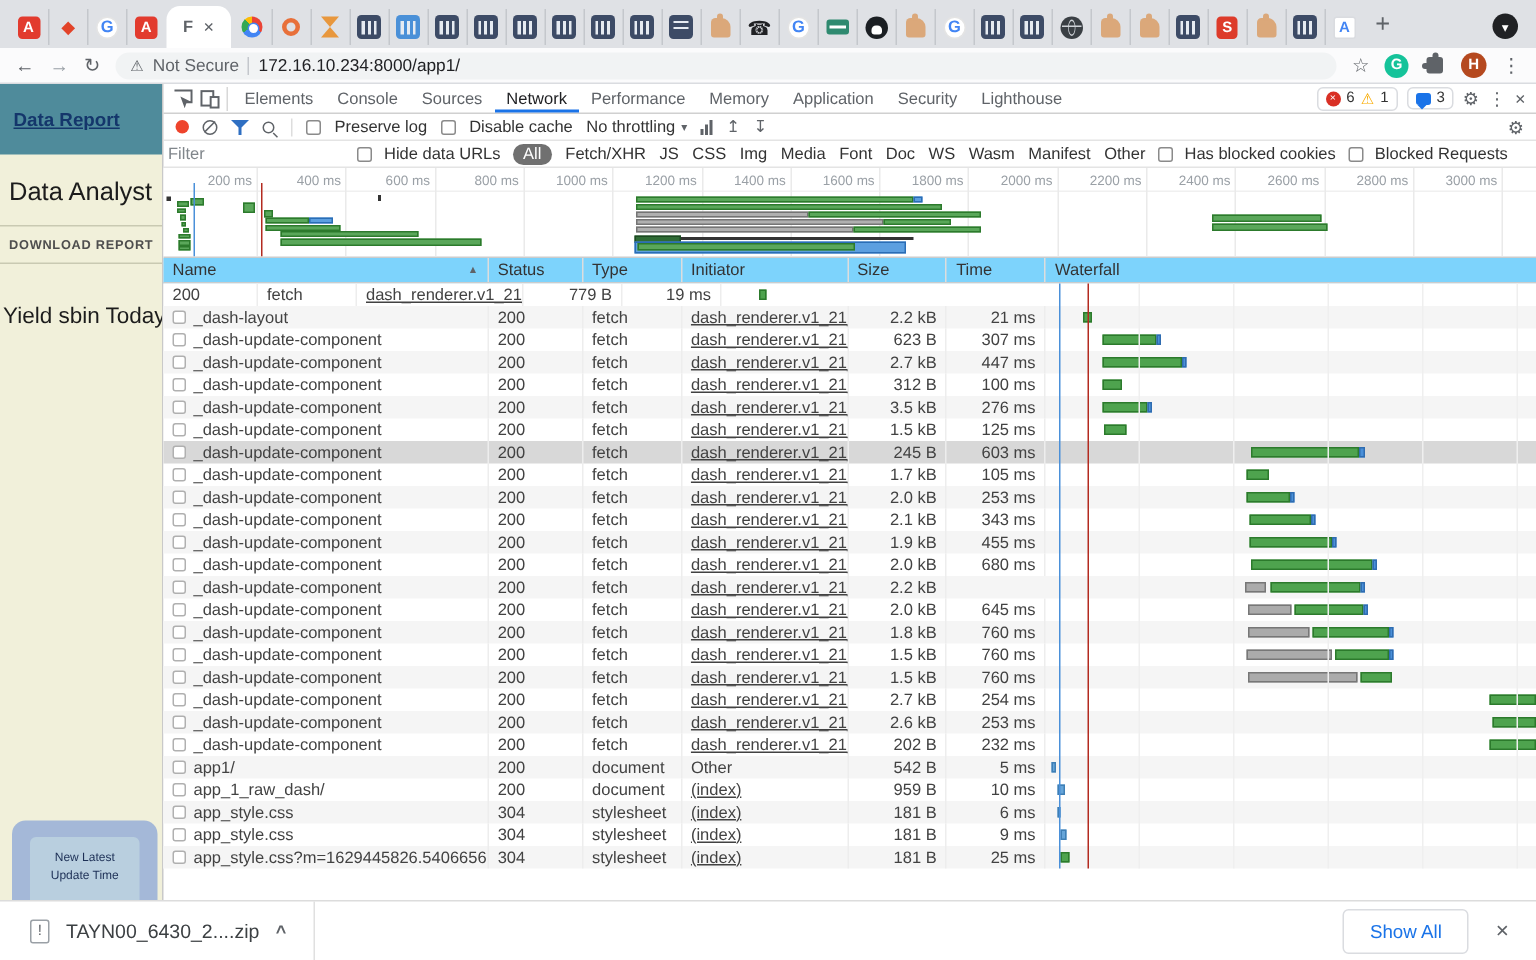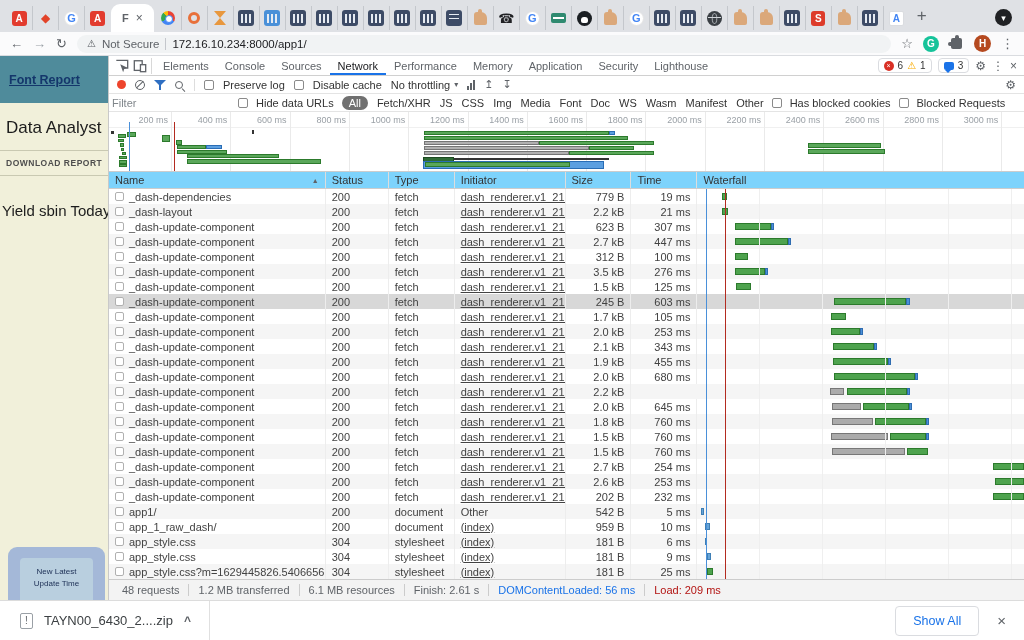--- a/index.html
+++ b/index.html
@@ -289,21 +289,21 @@
   </div>
   <span class="tb-star">☆</span>
   <span class="gram">G</span>
   <span class="ic-puzzle"></span>
   <span class="avatar">H</span>
   <span class="dots">⋮</span>
 </div>
 
 <div class="page">
   <div class="page-header">
-    <span>Font Report</span>
+    <span>Data Report</span>
   </div>
   <div class="pg-heading">Data Analyst</div>
   <div class="pg-dl">DOWNLOAD REPORT</div>
   <div class="pg-yield">Yield sbin Today</div>
   <div class="pg-card">
     <div class="pg-card-inner">
       <span>New Latest</span>
       <span>Update Time</span>
     </div>
   </div>
@@ -488,24 +488,20 @@
       </div>
       <div class="th" style="width: 66px;">
         <span>Time</span>
       </div>
       <div class="th" style="width: 327px;">
         <span>Waterfall</span>
       </div>
     </div>
   <div class="tbody" id="tbody">
       <div class="nrow">
-        <div class="cell" style="width: 217px;">
-          <span class="rowcb"></span>
-          <span>_dash-dependencies</span>
-        </div>
         <div class="cell" style="width: 63px;">200</div>
         <div class="cell" style="width: 66px;">fetch</div>
         <div class="cell" style="width: 111px;">
           <span class="init-link">dash_renderer.v1_21_0...</span>
         </div>
         <div class="cell num" style="width: 66px;">779 B</div>
         <div class="cell num" style="width: 66px;">19 ms</div>
         <div class="cell c-wf" style="width: 327px;">
           <div class="wfseg wf-g" style="left: 25px; width: 5px;"></div>
         </div>
@@ -929,28 +925,20 @@
       </div>
       <div class="wf-grid" style="left: 650px;"></div>
       <div class="wf-grid" style="left: 713px;"></div>
       <div class="wf-grid" style="left: 776px;"></div>
       <div class="wf-grid" style="left: 839px;"></div>
       <div class="wf-grid" style="left: 902px;"></div>
       <div class="wf-line line-blue" style="left: 597px;"></div>
       <div class="wf-line line-red" style="left: 616px;"></div>
     </div>
 
-  <div class="summary" id="summary">
-      <span class="sum-item">48 requests</span>
-      <span class="sum-item">1.2 MB transferred</span>
-      <span class="sum-item">6.1 MB resources</span>
-      <span class="sum-item">Finish: 2.61 s</span>
-      <span class="sum-item sum-blue">DOMContentLoaded: 56 ms</span>
-      <span class="sum-item sum-red">Load: 209 ms</span>
-    </div>
 </div>
 
 <div class="dlbar">
   <div class="dl-item">
     <span class="dl-ficon">!</span>
     <span class="dl-name">TAYN00_6430_2....zip</span>
     <span class="dl-caret">^</span>
   </div>
   <span class="dl-sep"></span>
   <div class="dl-right">

